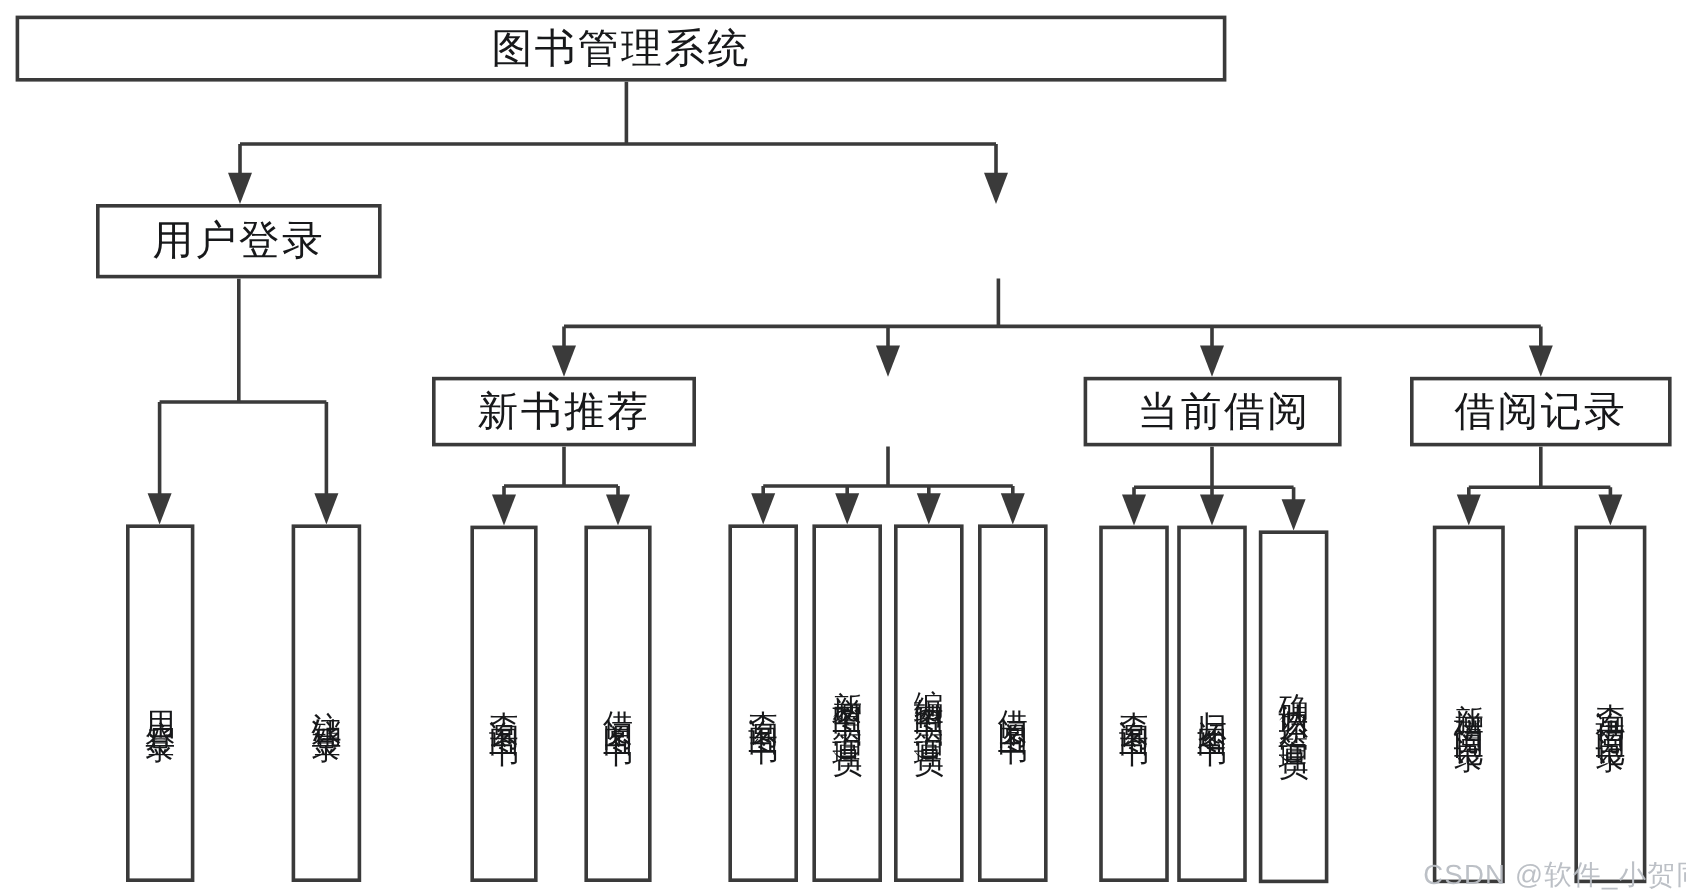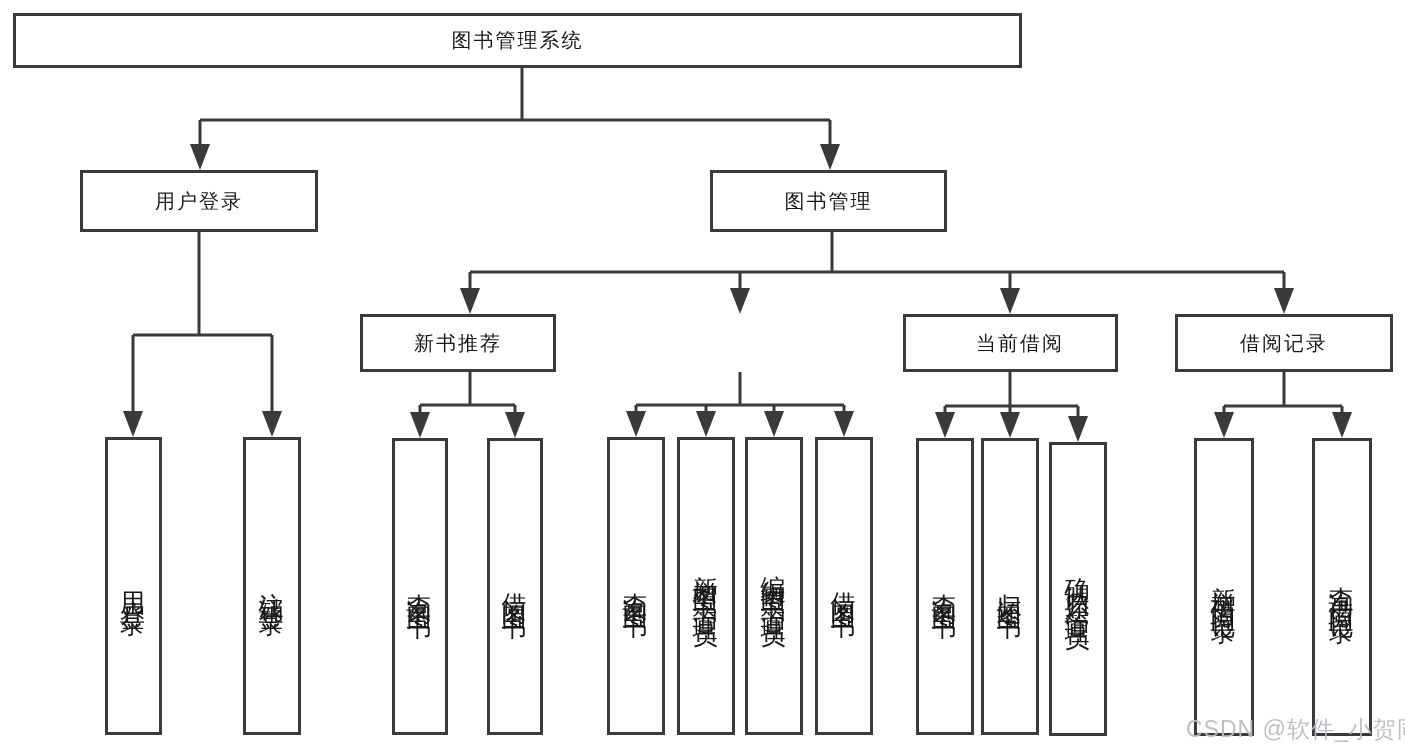--- a/index.html
+++ b/index.html
@@ -25,34 +25,34 @@
   .node{
     position:absolute;
     border:3px solid var(--line);
     background:var(--background);
     display:flex;align-items:center;justify-content:center;
     color:var(--text);
     box-sizing:border-box;
     z-index:2;
   }
   .h span{
-    font-size:20px;letter-spacing:2px;white-space:nowrap;
+    font-size:34px;letter-spacing:2px;white-space:nowrap;
   }
   .v span{
     writing-mode:vertical-rl;
     text-orientation:mixed;
     font-size:25px;
     letter-spacing:7px;
     white-space:nowrap;
   }
   
   #n-root          {left:13px;  top:13px;  width:1009px;height:55px;}
   #n-user-login    {left:80px;  top:170px; width:238px; height:62px;}
   #n-book-mgmt     {left:710px; top:170px; width:237px; height:62px;}
-  #n-g0            {left:360px; top:314px; width:196px; height:58px;}
+  #n-g0            {left:360px; top:314px; width:220px; height:58px;}
   #n-g1            {left:633px; top:314px; width:215px; height:58px;}
   #n-g2            {left:903px; top:314px; width:215px; height:58px;padding-left:19px;}
   #n-g3            {left:1175px;top:314px; width:218px; height:58px;}
   
   #n-ul0 {left:105px; top:437px;width:57px;height:298px;}
   #n-ul1 {left:243px; top:437px;width:58px;height:298px;}
   #n-d0  {left:392px; top:438px;width:56px;height:297px;}
   #n-d1  {left:487px; top:438px;width:56px;height:297px;}
   #n-e0  {left:607px; top:437px;width:58px;height:298px;}
   #n-e1  {left:677px; top:437px;width:58px;height:298px;}
@@ -120,23 +120,20 @@
     </g>
   </svg>
 
   <div class="node h" id="n-root">
     <span>图书管理系统</span>
   </div>
 
   <div class="node h" id="n-user-login">
     <span>用户登录</span>
   </div>
-  <div class="node h" id="n-book-mgmt">
-    <span>图书管理</span>
-  </div>
 
   <div class="node h" id="n-g0">
     <span>新书推荐</span>
   </div>
   <div class="node h" id="n-g2">
     <span>当前借阅</span>
   </div>
   <div class="node h" id="n-g3">
     <span>借阅记录</span>
   </div>

